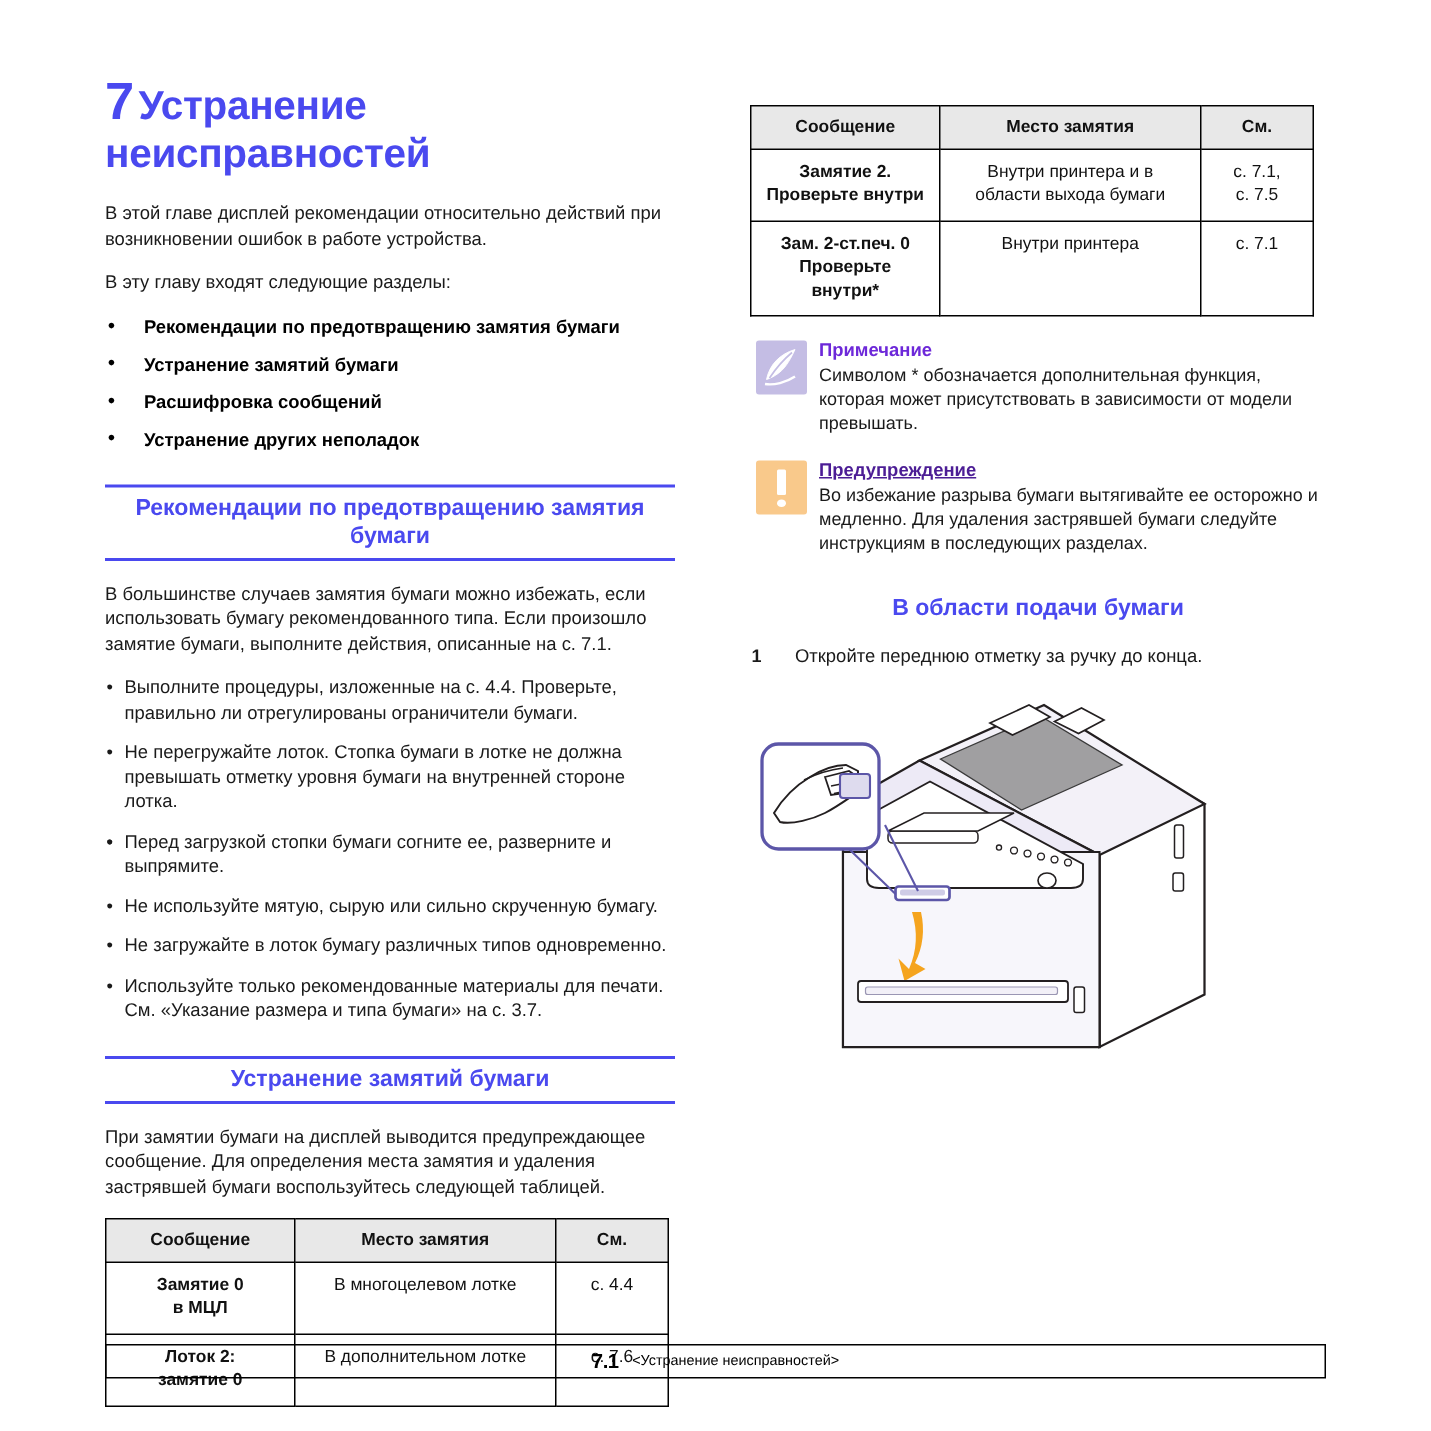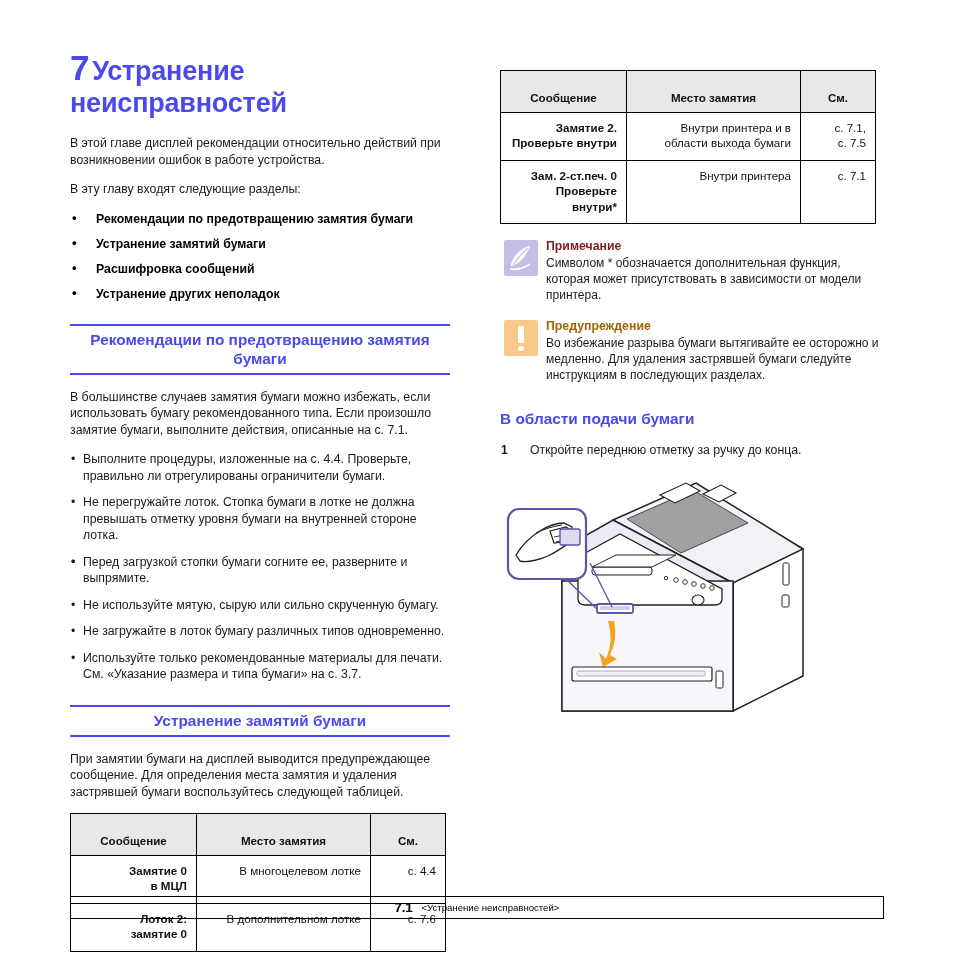--- a/index.html
+++ b/index.html
@@ -124,28 +124,28 @@
     width: 375px;
     table-layout: fixed;
     margin-top: 4px;
   }
   table.jam th, table.jam td {
     border: 1.4px solid #000000;
     font-size: 11.6px;
     line-height: 15.5px;
     padding: 7px 9px 9px 9px;
     vertical-align: top;
-    text-align: right;
+    text-align: center;
     color: #111;
   }
   table.jam th {
     background: #e8e8e8;
     text-align: center;
     font-weight: bold;
-    padding: 19px 4px 6px 4px;
+    padding: 6px 4px 6px 4px;
     vertical-align: middle;
   }
   table.jam td.msg {
     font-weight: bold;
   }
   .col-msg  { width: 126px; }
   .col-loc  { width: 174px; }
   .col-see  { width: 75px; }
 
   
@@ -190,35 +190,36 @@
     height: 5px;
     background: #ffffff;
     border-radius: 50%;
   }
   .callout .co-title {
     font-weight: bold;
     font-size: 12.3px;
     line-height: 16px;
     margin-bottom: 1px;
   }
-  .co-title.note-t { color: #7f1d1d; }
-  .co-title.warn-t { color: #a16207; }
+  .co-title.note-t { color: #6d28d9; }
+  .co-title.warn-t { color: #4c1d95; text-decoration: underline; }
   .callout .co-body {
     font-size: 12px;
     line-height: 16.2px;
     color: #1a1a1a;
   }
 
   
   .subhead {
     color: #4a49ef;
     font-weight: bold;
     font-size: 15.4px;
     line-height: 20px;
     margin: 26px 0 11px 0;
+    text-align: center;
   }
 
   
   .step {
     position: relative;
     padding-left: 30px;
     font-size: 12.3px;
     line-height: 16.5px;
     margin-top: 13px;
     color: #1a1a1a;
@@ -364,21 +365,21 @@
 
     <div class="callout">
       <div class="cobox note">
         <svg class="feather" viewBox="0 0 26 28">
           <path d="M22 2 C12 5, 5 12, 3 22 C3 22, 10 20, 15 14 C19 9, 22 2, 22 2 Z" fill="#ffffff" stroke="#ffffff" stroke-width="0.6"></path>
           <path d="M20 4 C14 9, 9 15, 5 21" fill="none" stroke="#c4bde4" stroke-width="1.1"></path>
           <path d="M2 25 C8 26, 16 24, 22 20" fill="none" stroke="#ffffff" stroke-width="1.6"></path>
         </svg>
       </div>
       <div class="co-title note-t">Примечание</div>
-      <div class="co-body">Символом * обозначается дополнительная функция, которая может присутствовать в зависимости от модели принтера.</div>
+      <div class="co-body">Символом * обозначается дополнительная функция, которая может присутствовать в зависимости от модели превышать.</div>
     </div>
 
     <div class="callout">
       <div class="cobox warn">
         <div class="bang"></div>
         <div class="bangdot"></div>
       </div>
       <div class="co-title warn-t">Предупреждение</div>
       <div class="co-body">Во избежание разрыва бумаги вытягивайте ее осторожно и медленно. Для удаления застрявшей бумаги следуйте инструкциям в последующих разделах.</div>
     </div>

